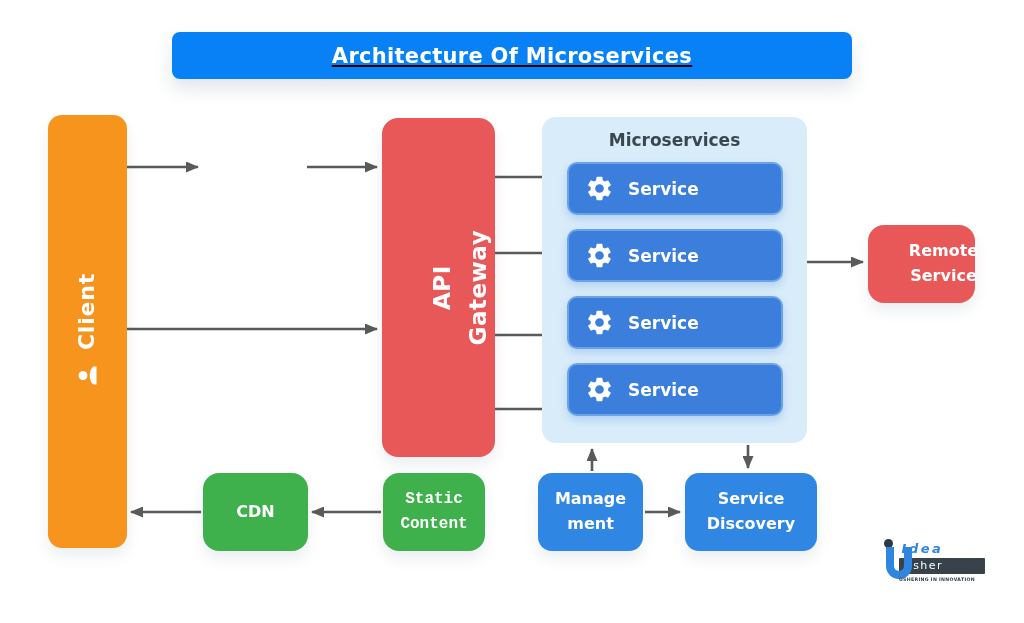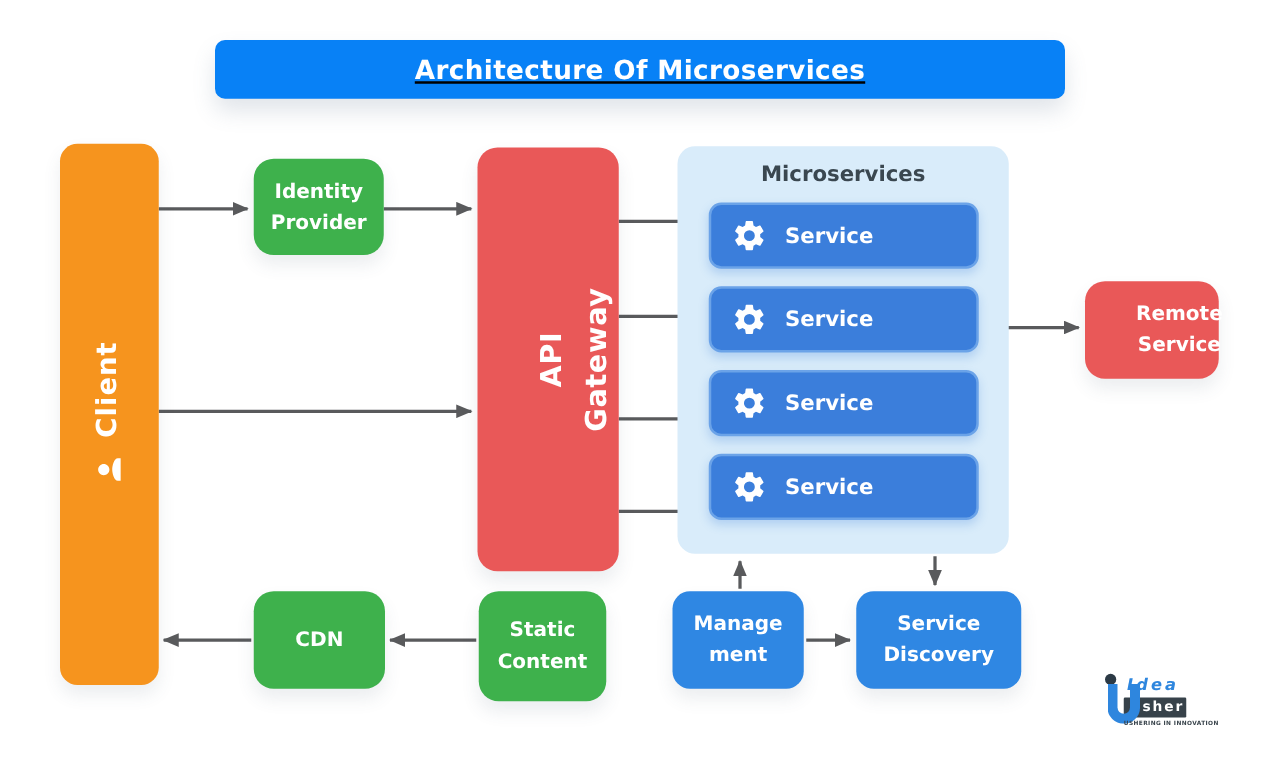--- a/index.html
+++ b/index.html
@@ -41,21 +41,21 @@
   .red    { background: #e95858; border-radius: 16px; padding-left: 44px; }
   .blue   { background: #2f87e3; border-radius: 14px; }
   .orange { background: #f6941e; border-radius: 14px; }
 
   
   .client            { left: 48px;  top: 115px; width: 79px;  height: 433px; }
   .identity-provider { left: 203px; top: 127px; width: 104px; height: 77px; }
   .api-gateway       { left: 382px; top: 118px; width: 113px; height: 339px; }
   .remote-service    { left: 868px; top: 225px; width: 107px; height: 78px; }
   .cdn               { left: 203px; top: 473px; width: 105px; height: 78px; text-align: right; }
-  .static-content    { left: 383px; top: 473px; width: 102px; height: 88px; }
+  .static-content    { left: 383px; top: 473px; width: 102px; height: 78px; font-family: Liberation Mono, monospace; }
   .management        { left: 538px; top: 473px; width: 105px; height: 78px; }
   .service-discovery { left: 685px; top: 473px; width: 132px; height: 78px; }
 
   .vstack { display: flex; flex-direction: row; align-items: center; gap: 12px; transform: rotate(-90deg); white-space: nowrap; }
   .client .vstack .node-label { font-size: 22px; letter-spacing: 0.8px; }
   .api-gateway .vstack .node-label { font-size: 23px; letter-spacing: 0.5px; }
   .person-icon { width: 27px; height: 27px; display: inline-flex; }
 
   
   .ms-panel {
@@ -86,22 +86,22 @@
   .logo-mark { position: relative; width: 30px; height: 40px; margin-top: 4px; }
   .logo-u {
     position: absolute; left: 2px; top: 6px; width: 26px; height: 32px;
     border: 8px solid #2e86de; border-top: none; border-radius: 0 0 16px 16px;
   }
   .logo-dot { position: absolute; left: 0px; top: -2px; width: 9px; height: 9px; border-radius: 50%; background: #2c3a45; }
   .logo-text { display: flex; flex-direction: column; margin-top: 4px; }
   .logo-idea { color: #2e86de; font-size: 13px; font-weight: bold; letter-spacing: 2.5px; margin-left: 3px; font-style: italic; }
   .logo-usher-bar {
     margin-top: 2px; background: #37424a; color: #ffffff;
-    font-size: 11px; font-weight: bold; letter-spacing: 1.5px;
-    padding: 1px 5px 2px 5px; border-radius: 1px; width: 50px;
+    font-size: 11px; font-weight: normal; letter-spacing: 1.5px;
+    padding: 1px 5px 2px 5px; border-radius: 1px; width: 86px;
   }
   .logo-tagline { color: #37424a; font-size: 6px; letter-spacing: 0.4px; margin-top: 2px; transform: scale(0.78); transform-origin: left top; white-space: nowrap; font-weight: bold; }
 </style>
 </head>
 <body>
 
 <div class="canvas">
 
   <svg class="arrows" width="1024" height="623" viewBox="0 0 1024 623">
     <defs>
@@ -132,24 +132,20 @@
     <div class="vstack">
       <span class="person-icon">
         <svg viewBox="0 0 24 24" width="27" height="27">
             <path fill="#ffffff" d="M12 12c2.21 0 4-1.79 4-4s-1.79-4-4-4-4 1.79-4 4 1.79 4 4 4zm0 2c-2.67 0-8 1.34-8 4v2h16v-2c0-2.66-5.33-4-8-4z"></path>
           </svg>
       </span>
       <span class="node-label">Client</span>
     </div>
   </div>
 
-  <div class="node green identity-provider">
-    <span class="node-label">Identity
-Provider</span>
-  </div>
 
   <div class="node red api-gateway">
     <div class="vstack">
       <span class="node-label">API Gateway</span>
     </div>
   </div>
 
   <div class="ms-panel">
     <div class="ms-title">Microservices</div>
 

